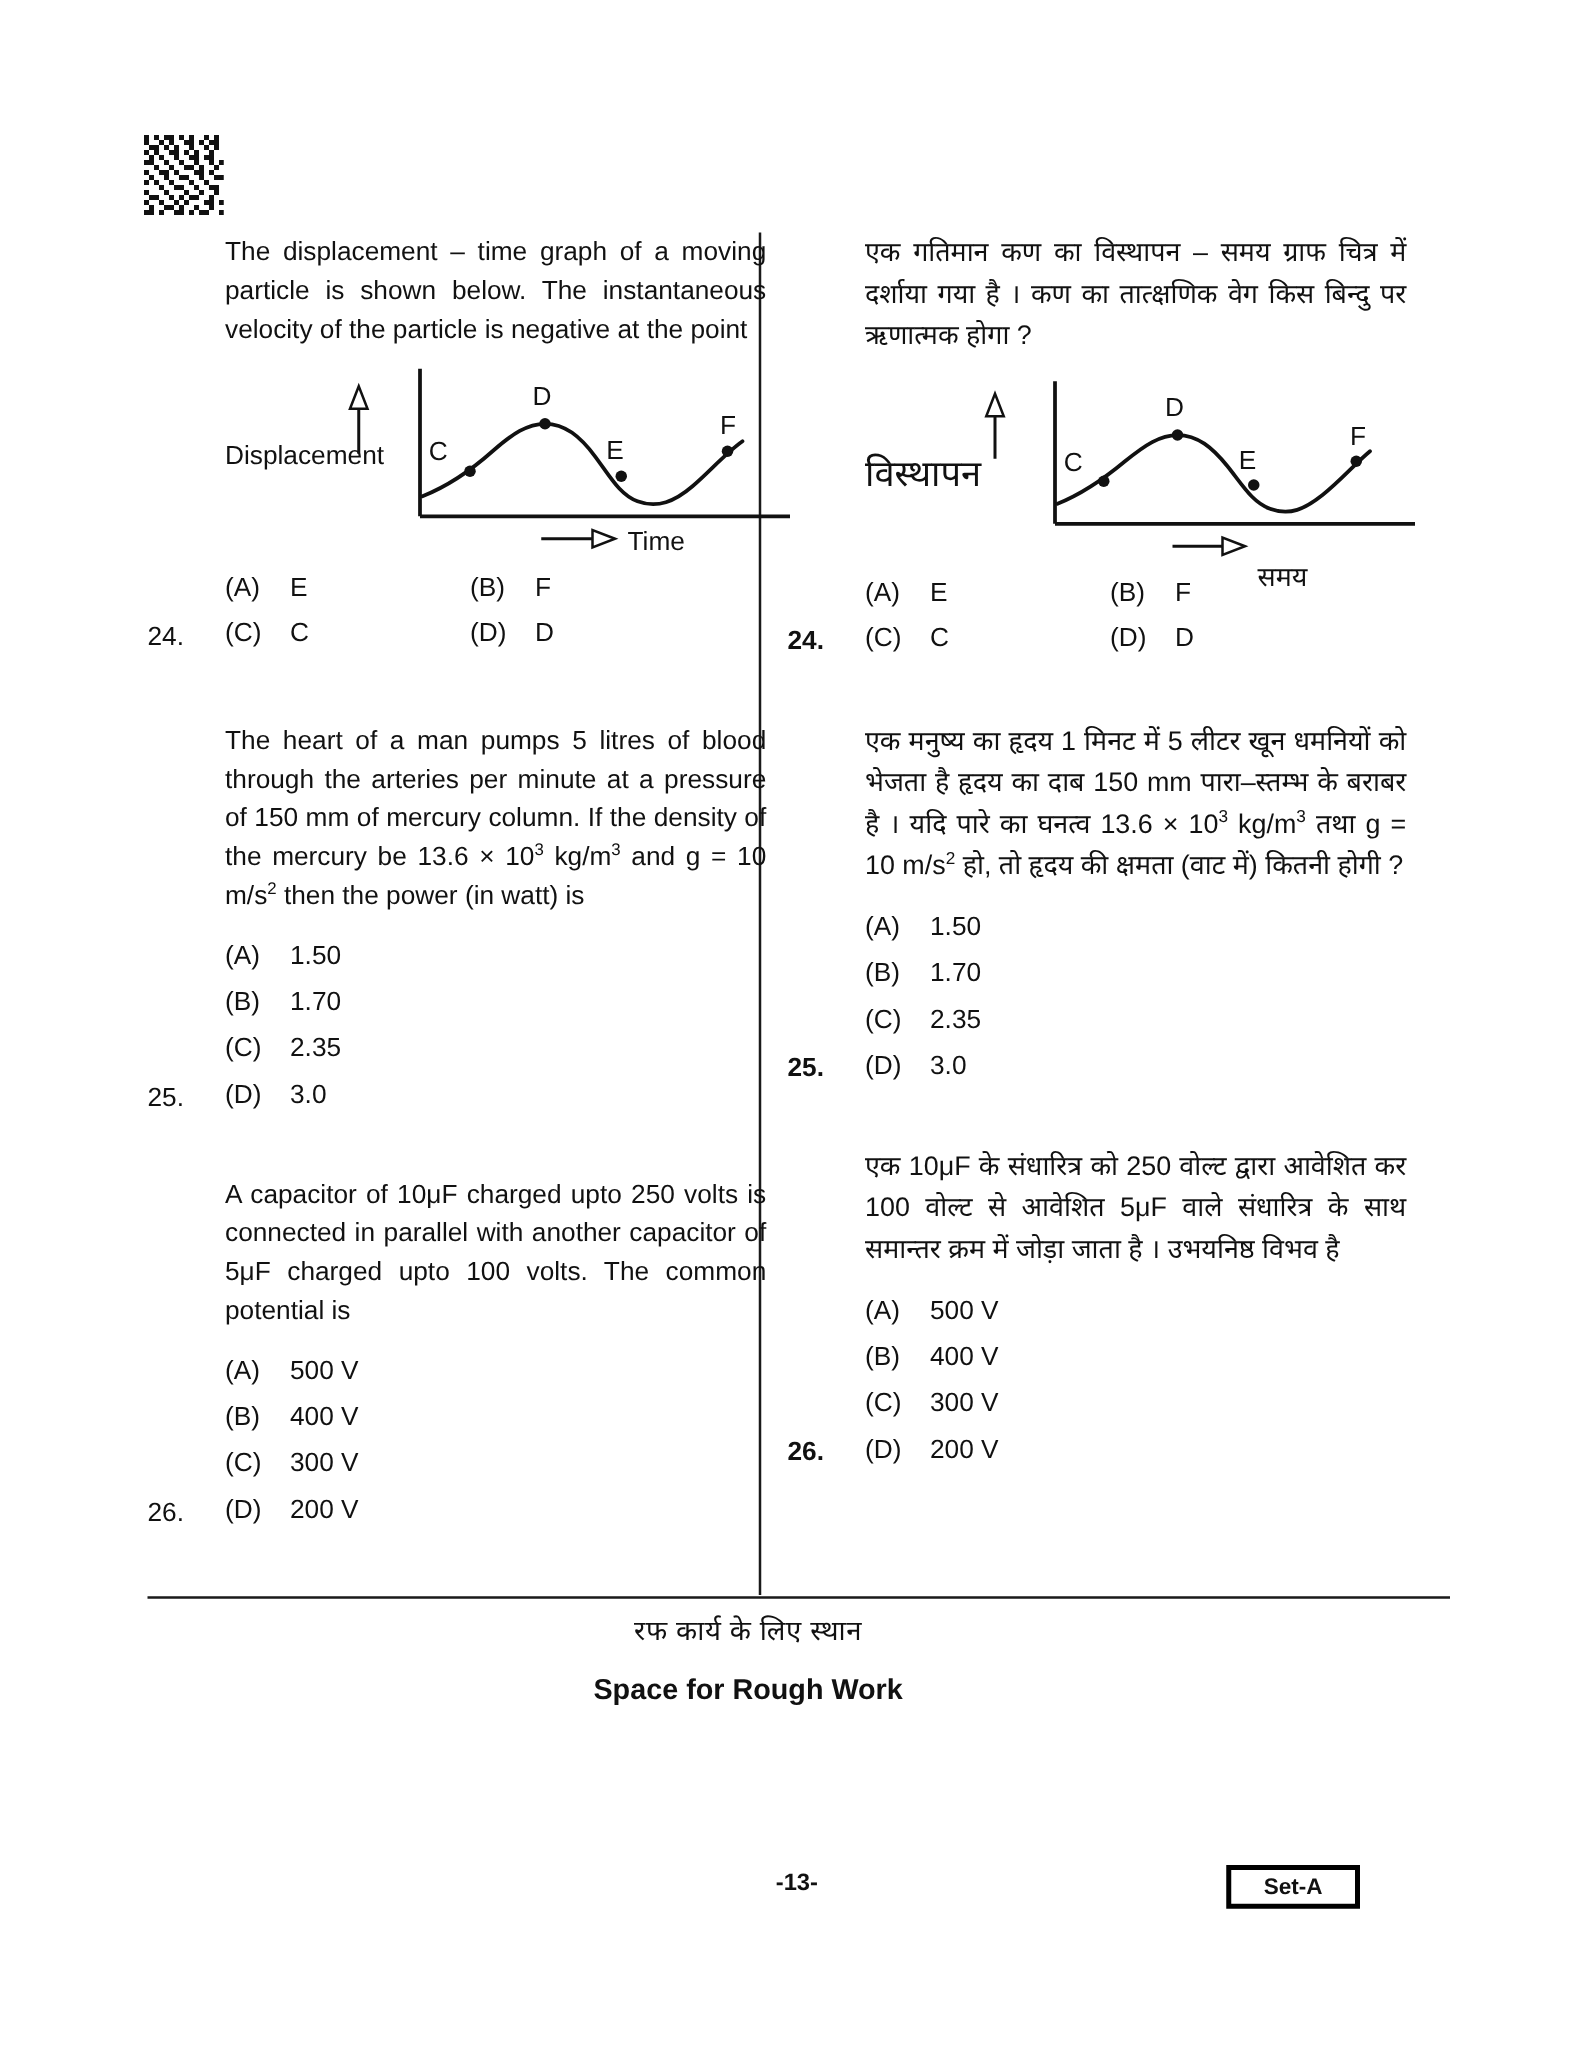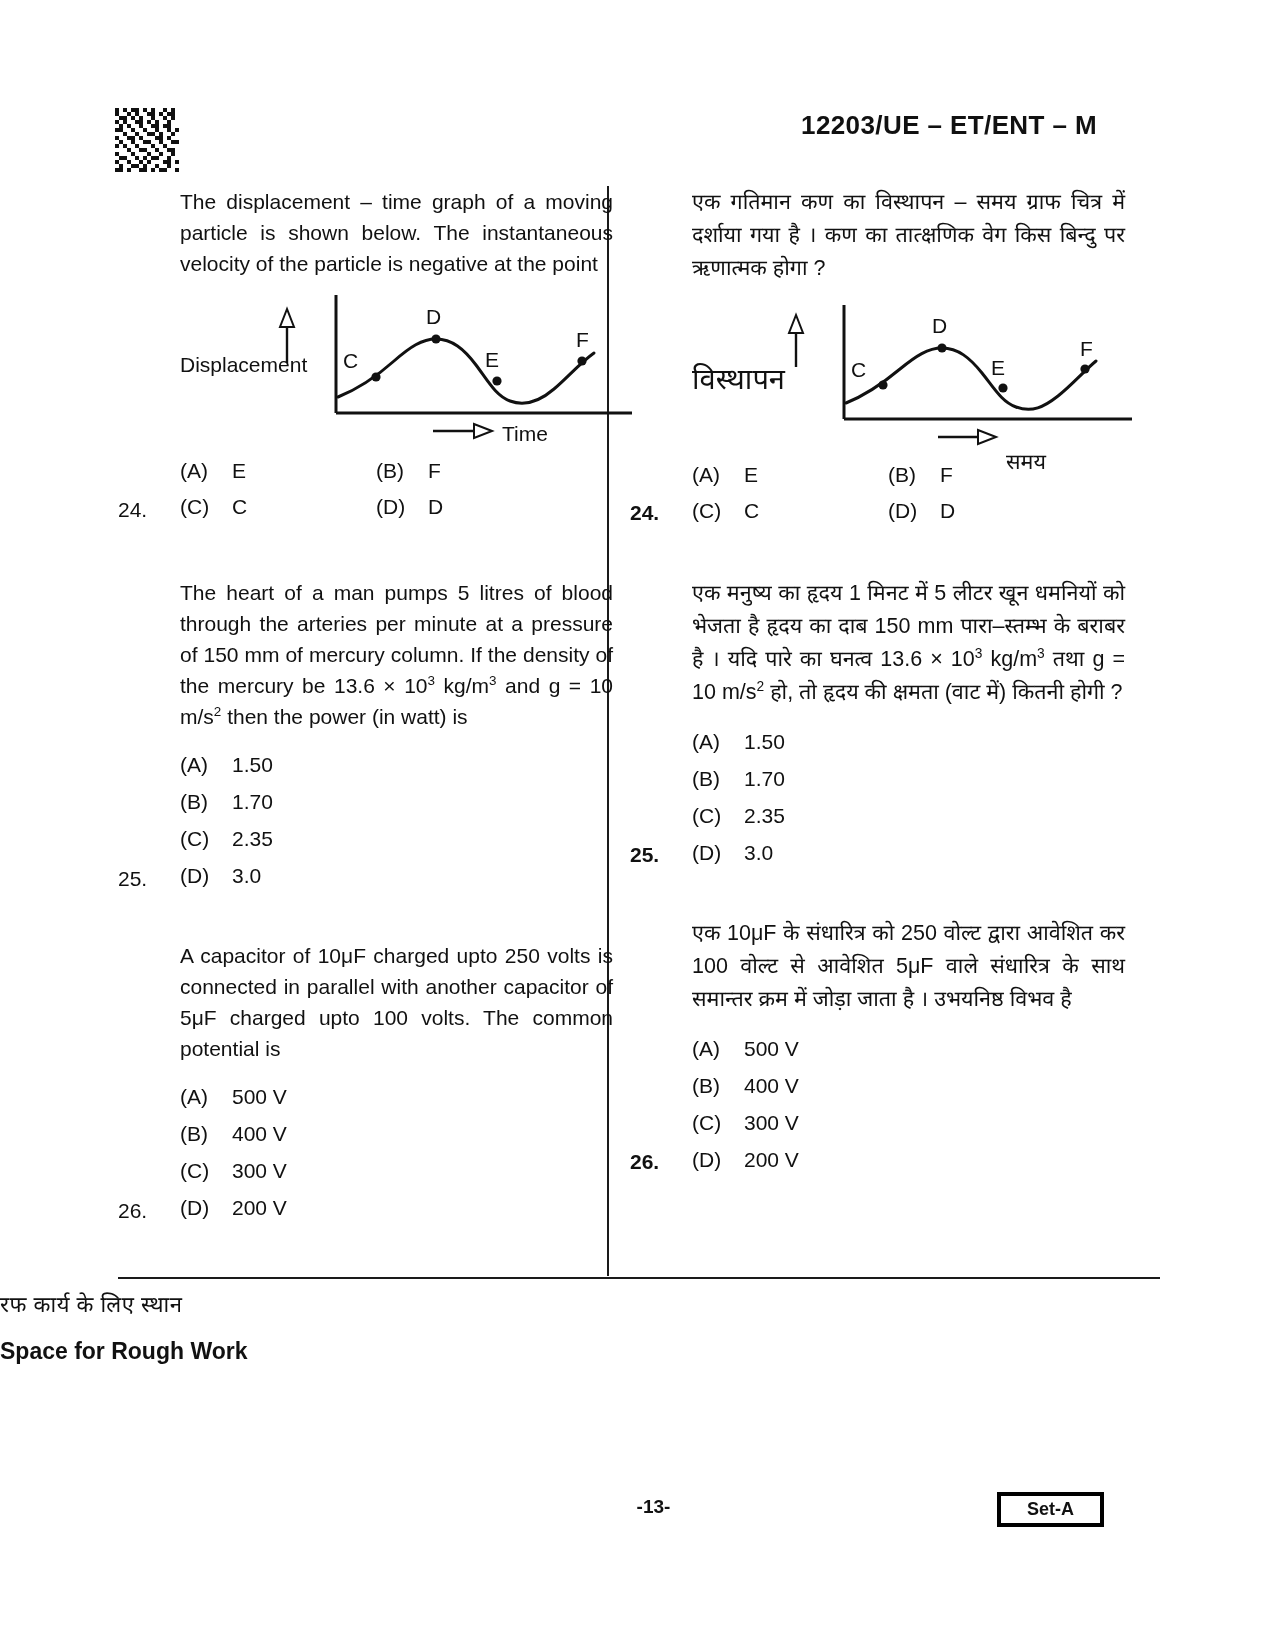--- a/index.html
+++ b/index.html
@@ -39,25 +39,25 @@
   .opt .val{white-space:nowrap;}
   .opt-row .opt:first-child{width:196px;flex:0 0 196px;}
   .opts-stack .opt{line-height:37px;font-size:21px;}
 
   
   .graph-wrap{position:relative;height:148px;margin-top:12px;}
   .graph-wrap svg{position:absolute;left:0;top:0;overflow:visible;}
   .pt-label{font-size:21px;font-family:"Liberation Sans","DejaVu Sans",sans-serif;}
 
   
-  .rough{position:absolute;left:0;top:1288px;width:1161px;}
+  .rough{position:absolute;left:18px;top:1288px;width:1161px;text-align:center;}
   .rough .hi-line{font-size:22px;letter-spacing:.5px;}
   .rough .en-line{font-size:23px;font-weight:bold;margin-top:20px;}
 
-  .pagefoot{position:absolute;left:16px;top:1496px;width:1205px;height:40px;}
+  .pagefoot{position:absolute;left:0;top:1496px;width:1205px;height:40px;}
   .pageno{position:absolute;left:0;top:0;width:1275px;text-align:center;font-size:19px;font-weight:bold;}
   .setbox{position:absolute;right:117px;top:-4px;border:4px solid #000000;padding:3px 26px;font-size:18px;font-weight:bold;}
 </style>
 </head>
 <body>
 
 <div class="page">
 
   <div class="header"></div>
 
@@ -149,21 +149,20 @@
         <rect x="0" y="30" width="4" height="2"></rect>
           <rect x="6" y="30" width="2" height="2"></rect>
           <rect x="12" y="30" width="4" height="2"></rect>
           <rect x="18" y="30" width="2" height="2"></rect>
           <rect x="22" y="30" width="4" height="2"></rect>
           <rect x="30" y="30" width="2" height="2"></rect>
       </g>
     </svg>
   </div>
 
-  <div class="exam-code">12203/UE – ET/ENT – M</div>
 
   <div class="divider"></div>
   <div class="hrule"></div>
 
   <div class="col col-en en">
 
     <div class="q">
       <div class="qnum">24.</div>
       <div class="qbody">
         <div class="qtext">The displacement – time graph of a moving particle is shown below. The instantaneous velocity of the particle is negative at the point</div>

